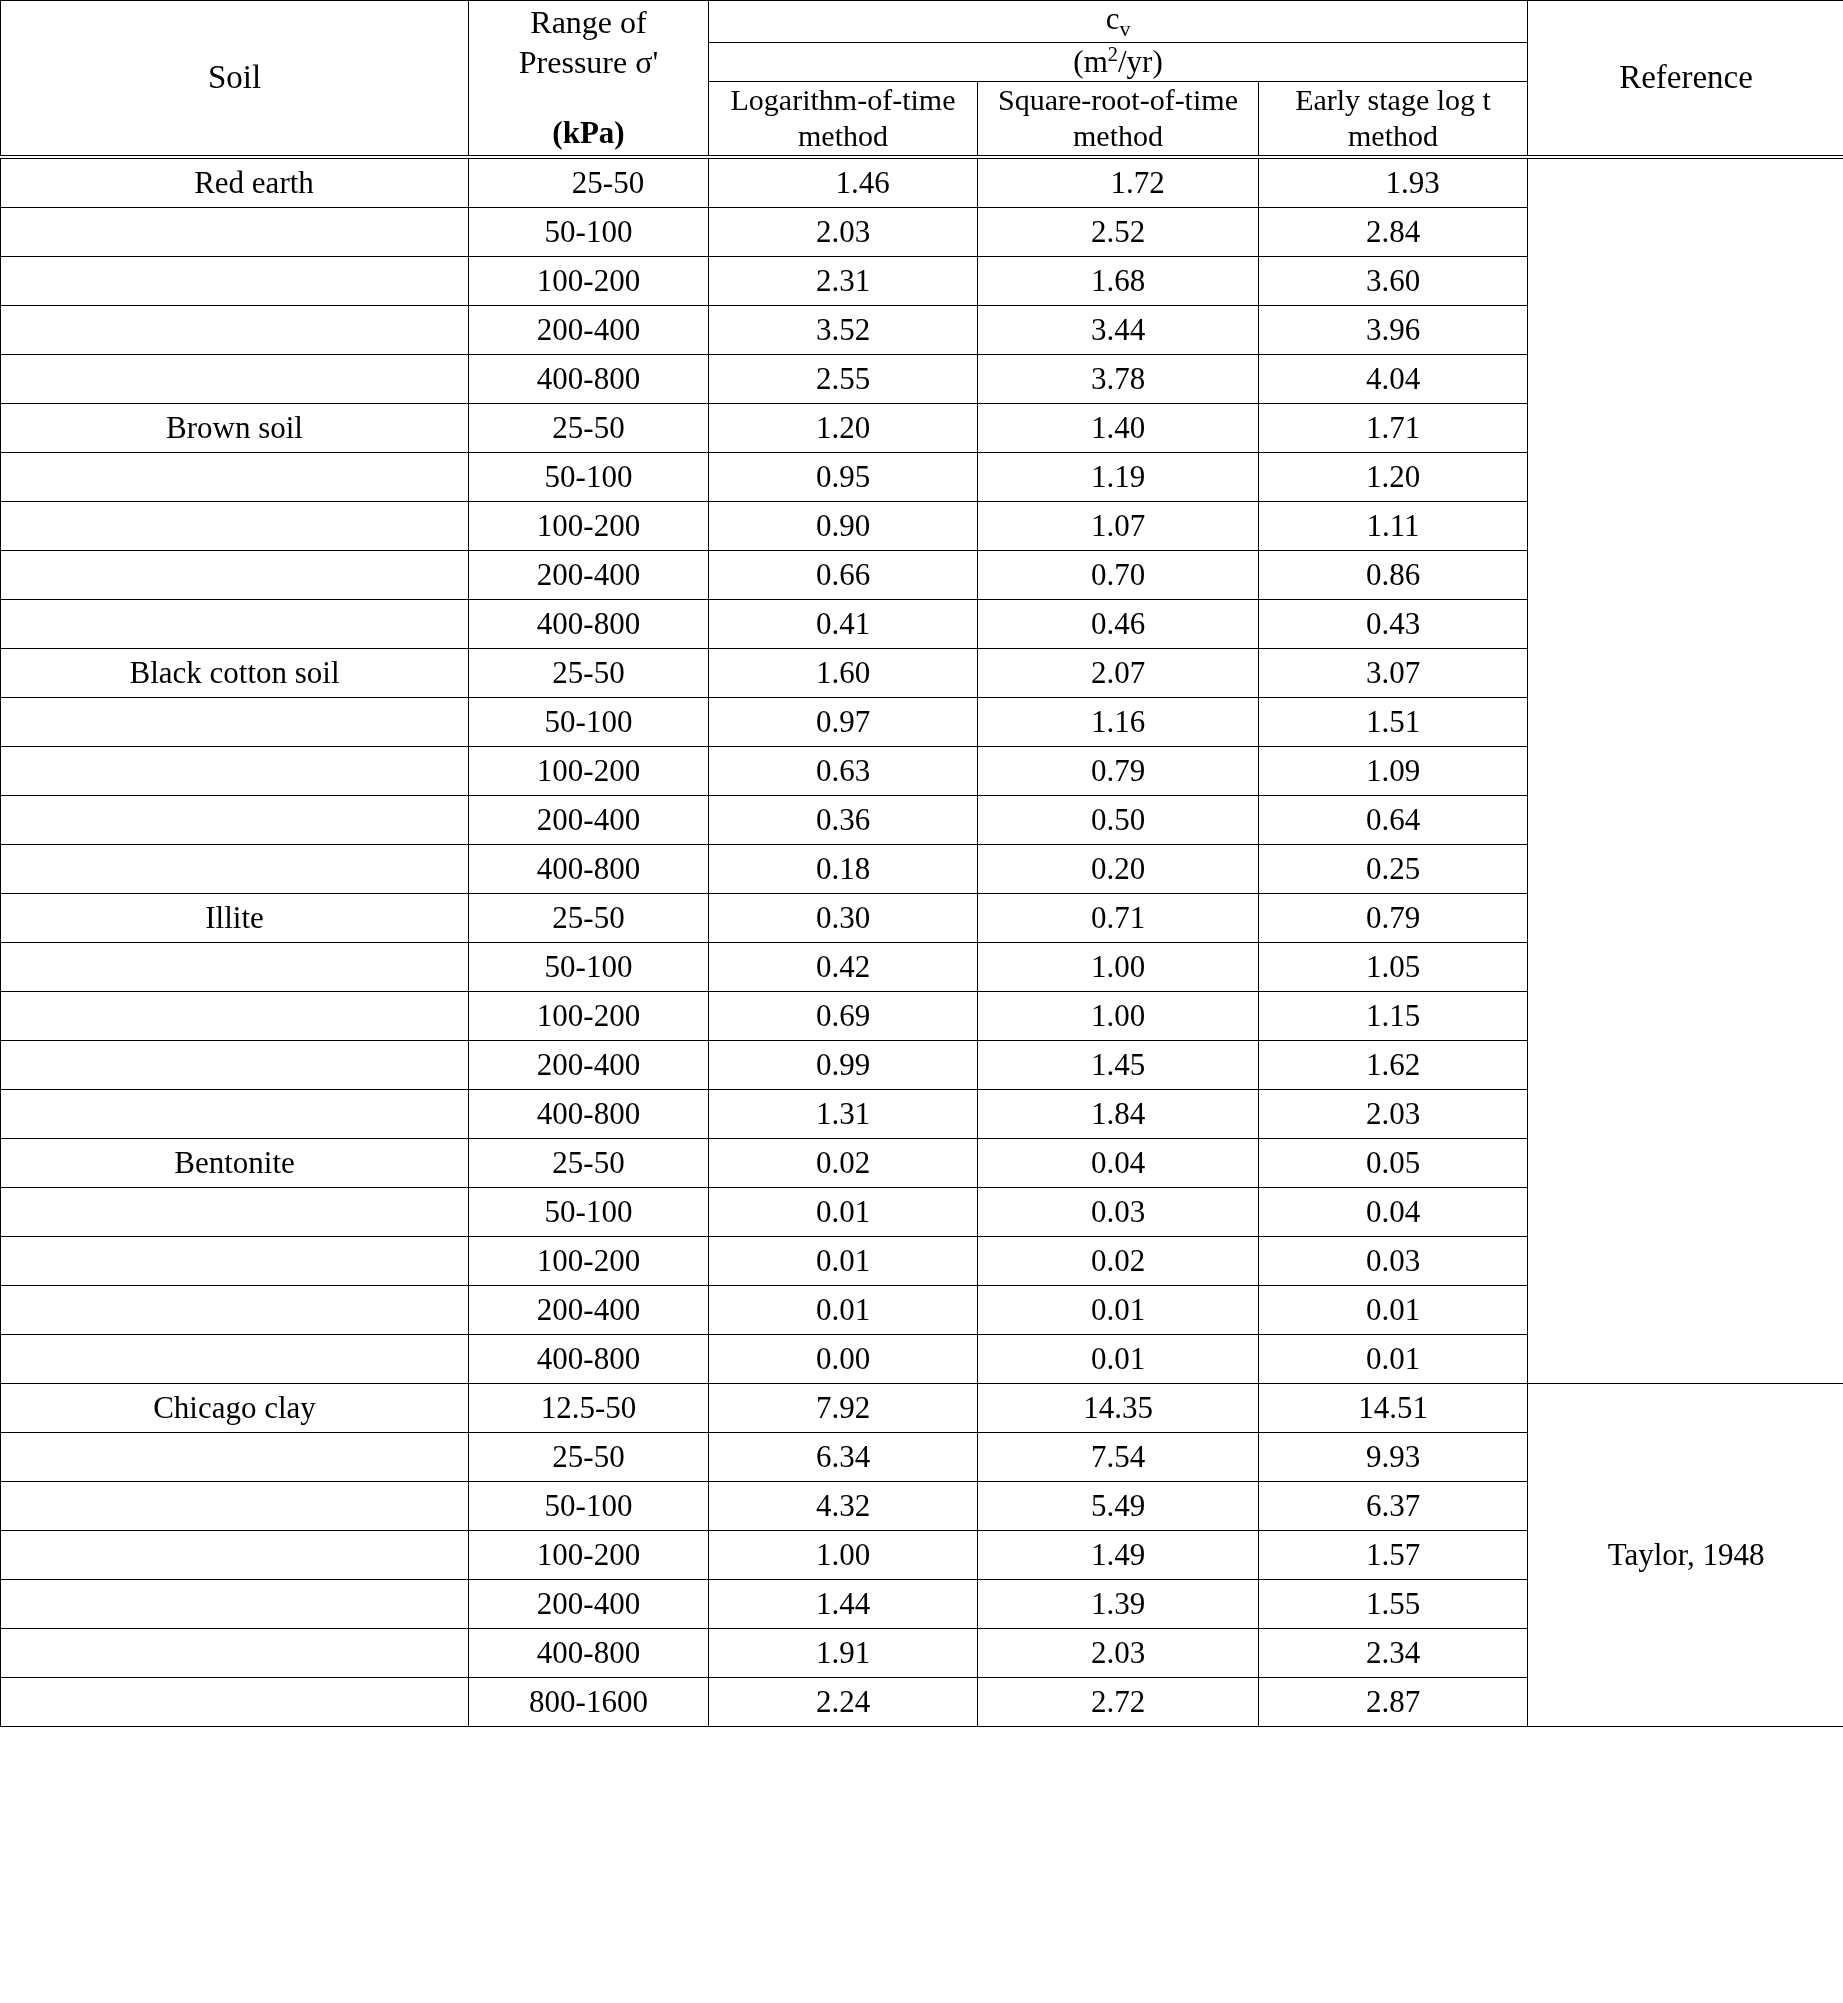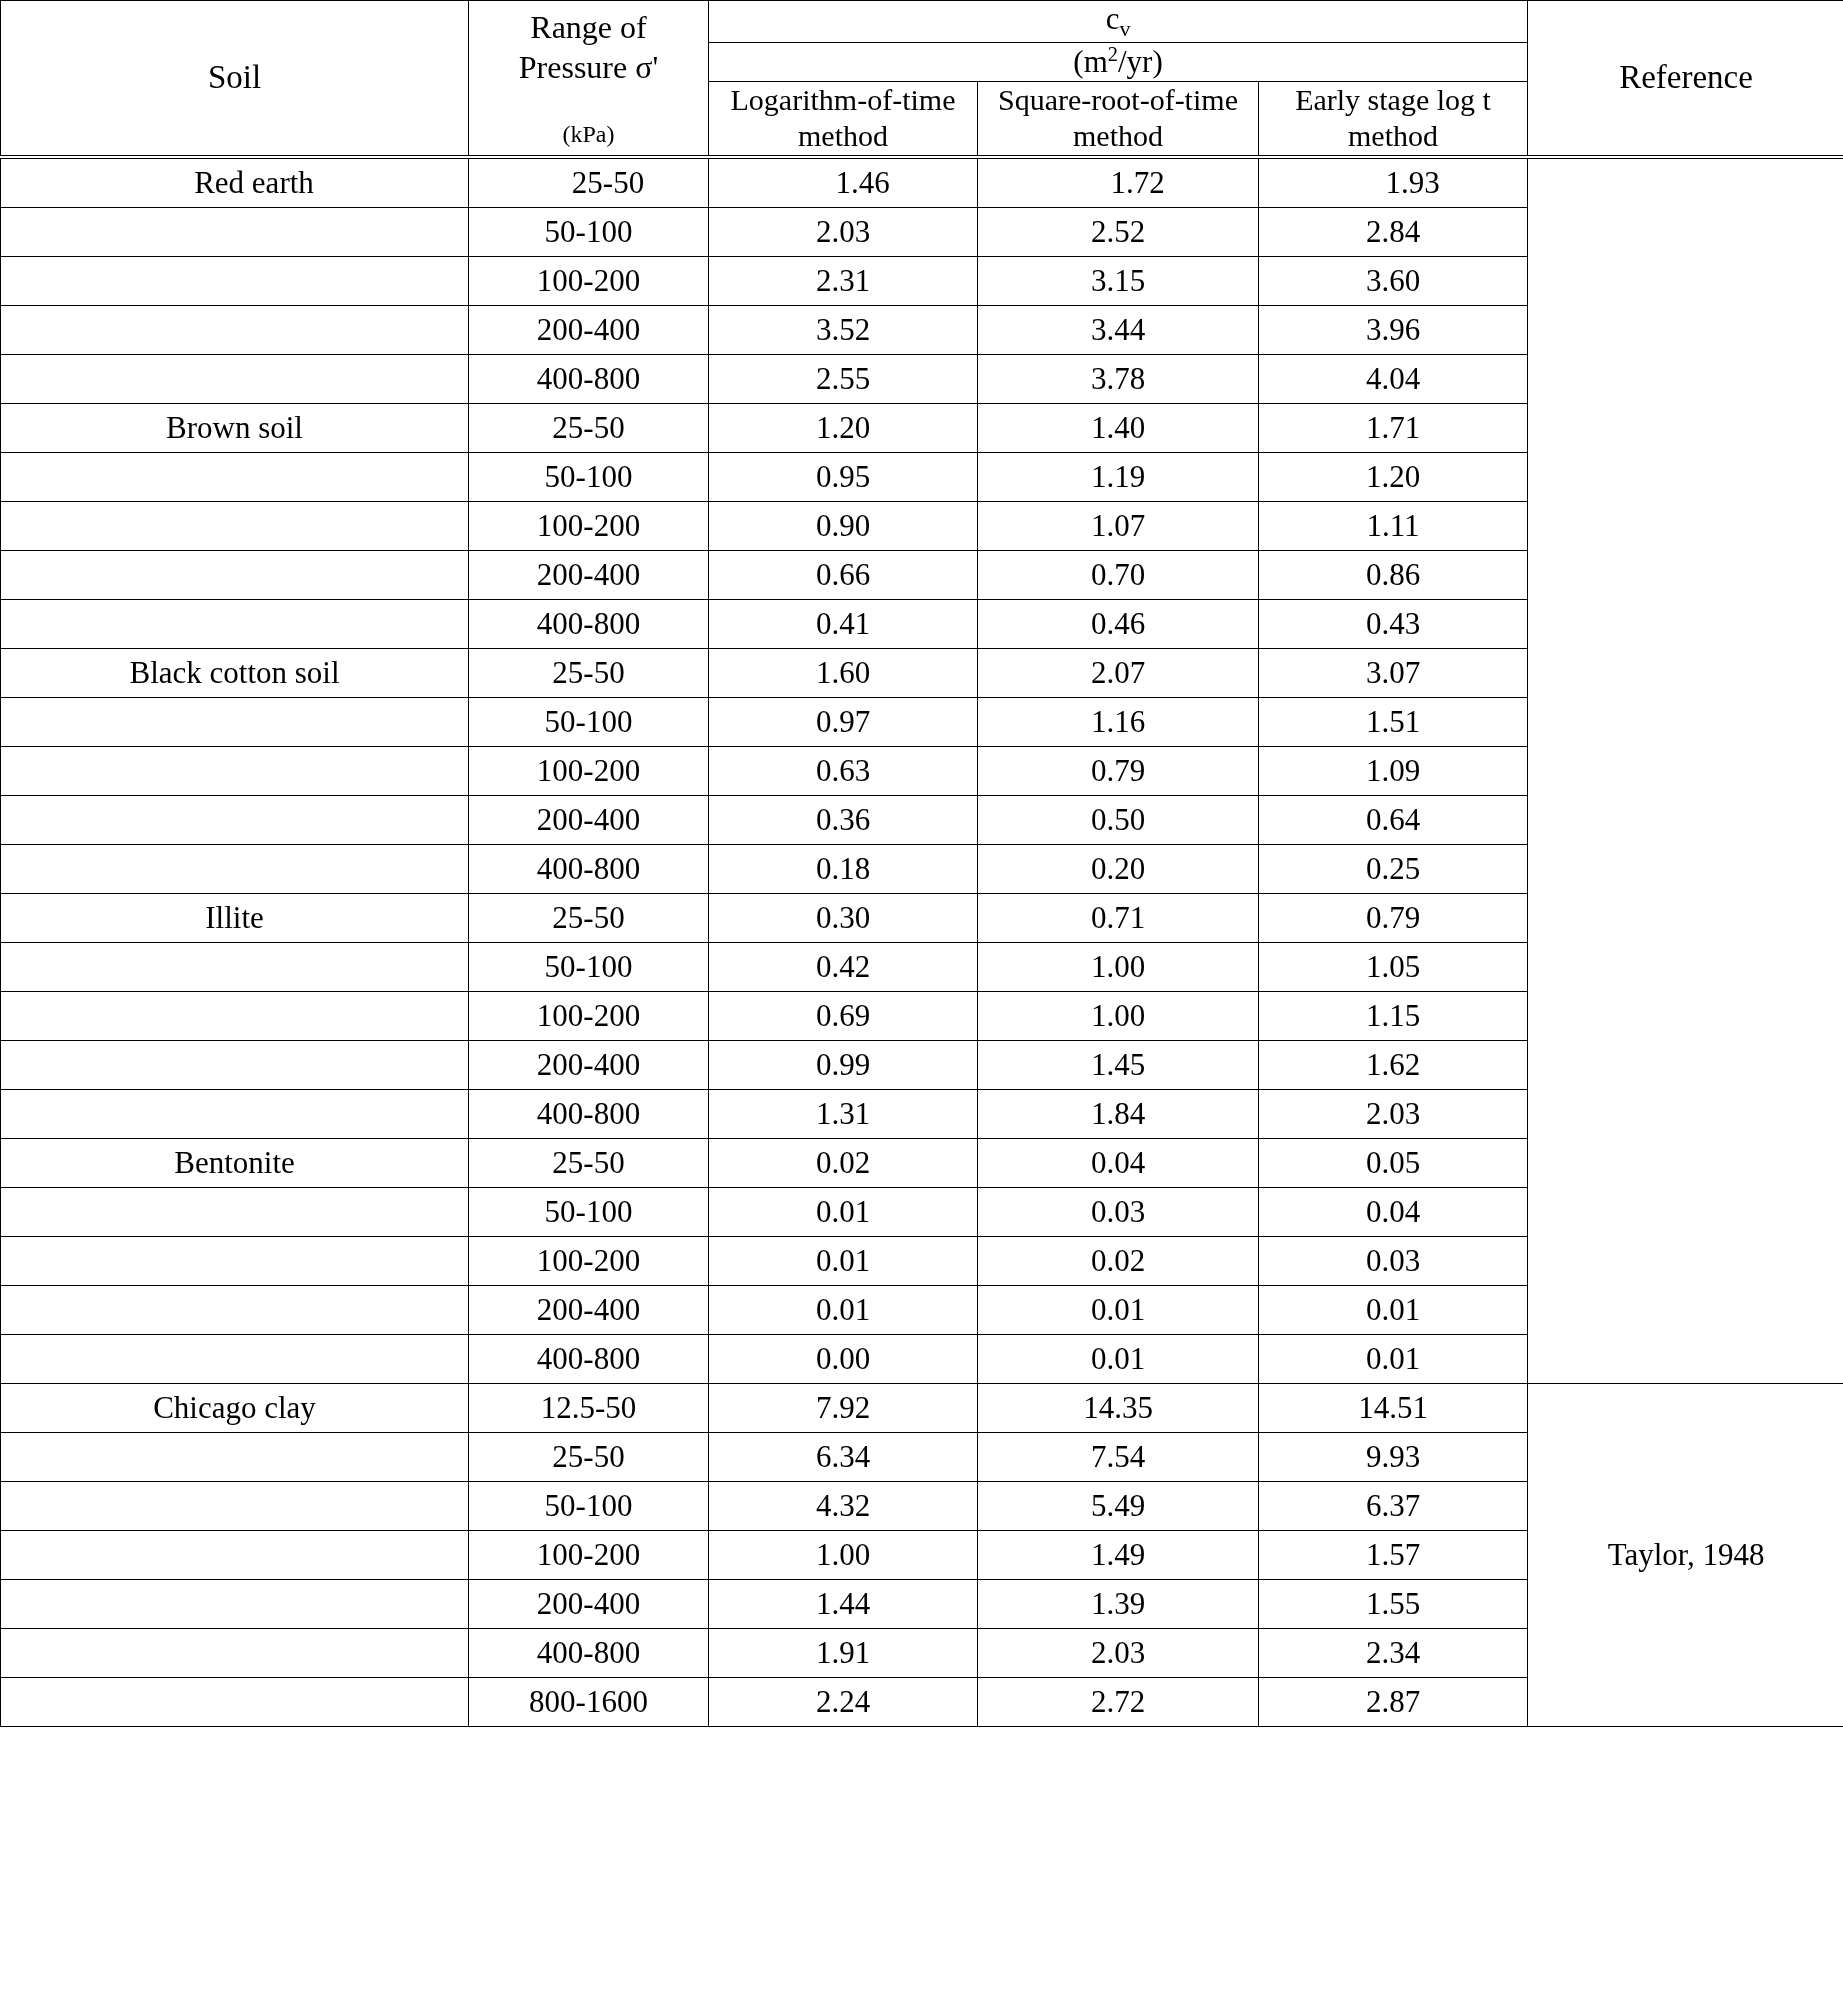--- a/index.html
+++ b/index.html
@@ -47,22 +47,22 @@
     text-align: center;
     vertical-align: middle;
   }
   th.h-press {
     font-size: 32px;
     line-height: 1.25;
     padding: 4.9px 6.5px;
   }
   th.h-press .kpa {
     display: block;
-    font-weight: normal;
-    font-size: 24px;
+    font-weight: bold;
+    font-size: 31px;
     margin-top: 32px;
   }
   th.h-cv {
     font-size: 31px;
     padding: 8.1px 0 6.5px 0;
   }
   th.h-cv .sub {
     font-size: 22px;
     vertical-align: sub;
   }
@@ -159,21 +159,21 @@
           <td class="soil"></td>
           <td class="press">50-100</td>
           <td class="val">2.03</td>
           <td class="val">2.52</td>
           <td class="val">2.84</td>
         </tr>
         <tr>
           <td class="soil"></td>
           <td class="press">100-200</td>
           <td class="val">2.31</td>
-          <td class="val">3.15</td>
+          <td class="val">1.68</td>
           <td class="val">3.60</td>
         </tr>
         <tr>
           <td class="soil"></td>
           <td class="press">200-400</td>
           <td class="val">3.52</td>
           <td class="val">3.44</td>
           <td class="val">3.96</td>
         </tr>
         <tr>

